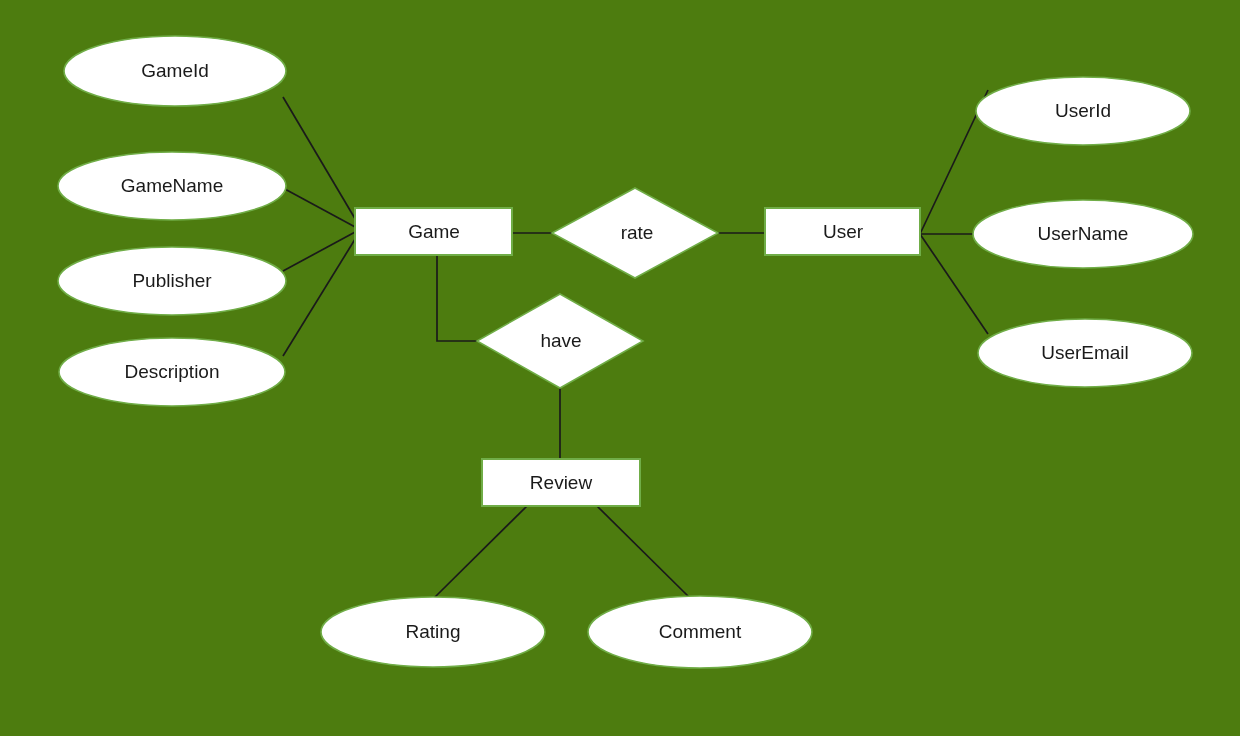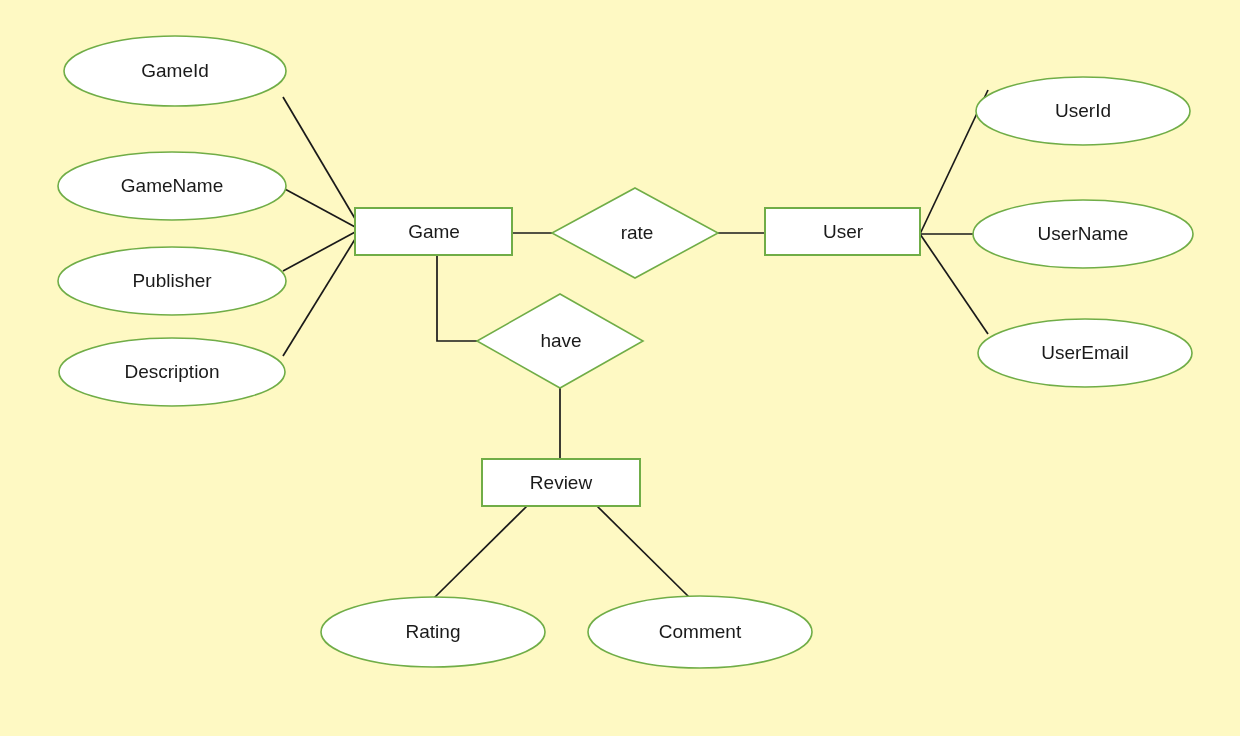--- a/index.html
+++ b/index.html
@@ -7,21 +7,21 @@
     padding: 0;
     background: #ffffff;
   }
   body {
     font-family: "Liberation Sans", sans-serif;
   }
   #er-canvas {
     position: relative;
     width: 1240px;
     height: 736px;
-    background: #fef9c3;
+    background: #4d7c0f;
     overflow: hidden;
   }
   #er-svg {
     display: block;
     width: 1240px;
     height: 736px;
   }
   .shape-outline {
     fill: #ffffff;
     stroke: #70ad47;

